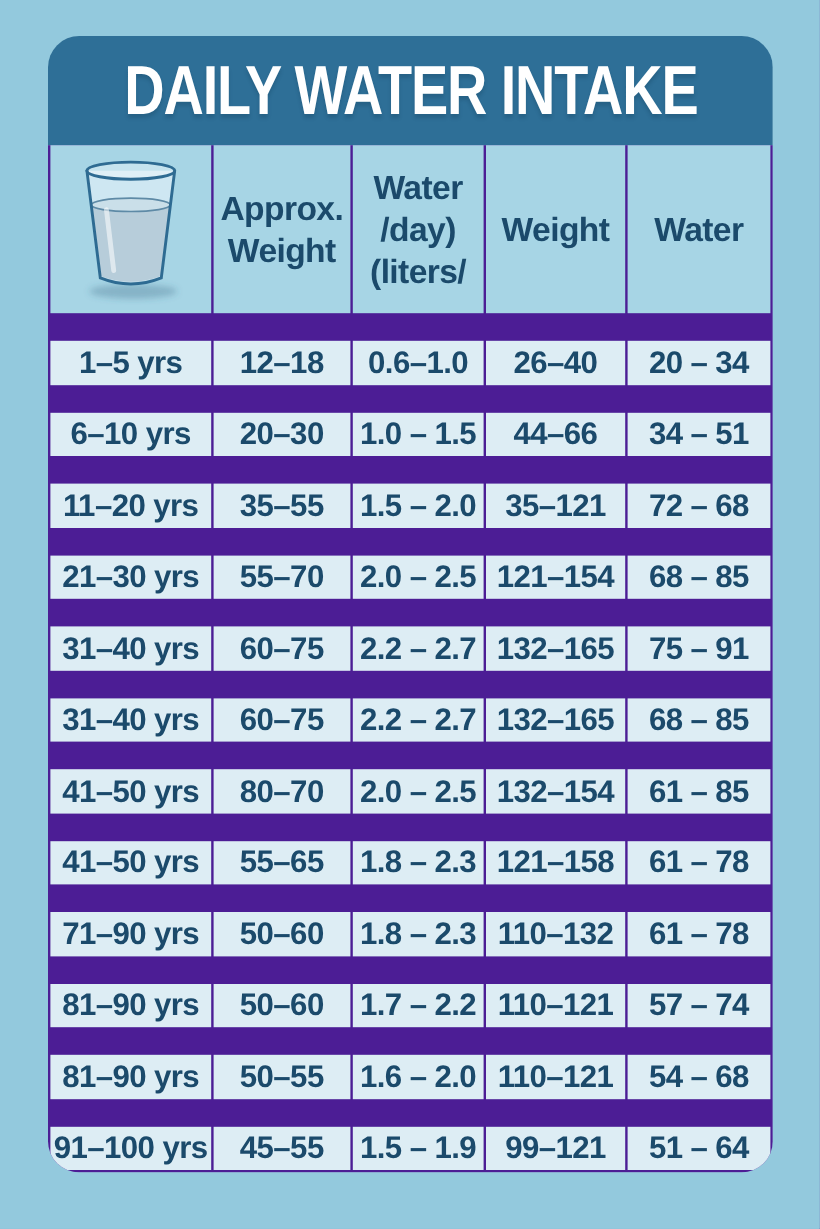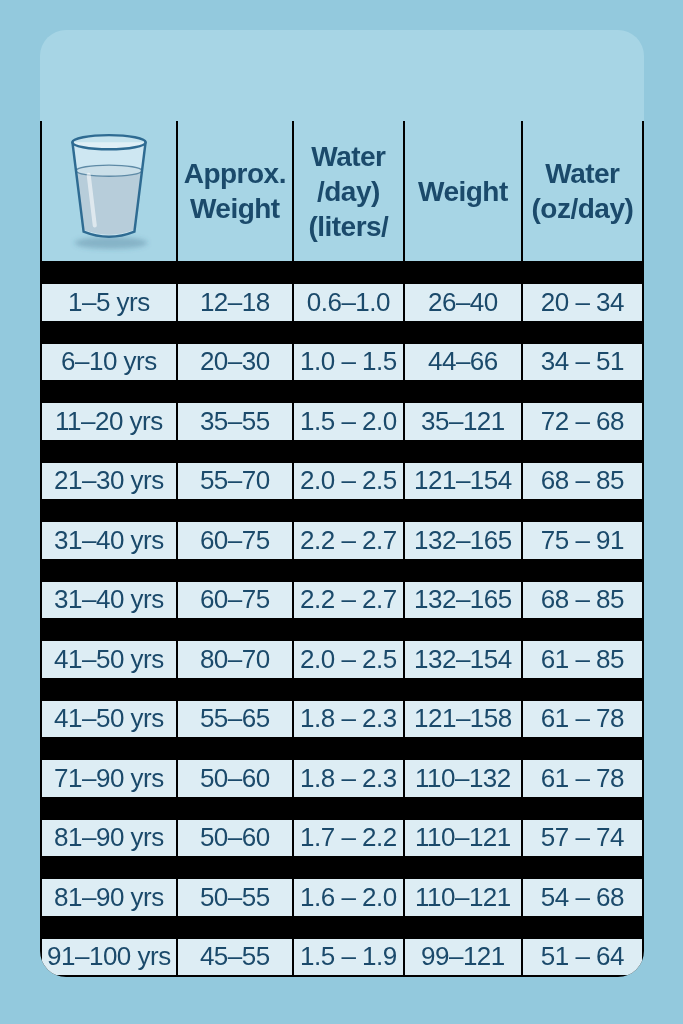--- a/index.html
+++ b/index.html
@@ -49,21 +49,21 @@
     position: absolute;
     top: 91px;
     left: 0;
     right: 0;
     bottom: 0;
     display: grid;
     grid-template-columns: 22.3% 19.0% 18.2% 19.3% auto;
     grid-template-rows: 140px repeat(12, 1fr);
     gap: 2px;
     padding: 0 2px 2px 2px;
-    background: #000000;
+    background: #4c1d95;
     box-sizing: border-box;
   }
   .trow { display: contents; }
   .hcell {
     background: #a7d5e5;
     display: flex;
     align-items: center;
     justify-content: center;
     text-align: center;
     color: #1b4a6b;
@@ -73,34 +73,37 @@
     letter-spacing: -0.5px;
   }
   .hcell .hlines span { display: block; }
   .cell {
     background: #ddedf4;
     display: flex;
     align-items: center;
     justify-content: center;
     color: #1b4a6b;
     font-size: 26px;
-    font-weight: 400;
+    font-weight: 700;
     letter-spacing: -0.5px;
     white-space: nowrap;
     margin-top: 21px;
   }
   .glass-cell { background: #a7d5e5; }
   .glass-cell svg { width: 104px; height: 126px; }
 </style>
 </head>
 <body>
 
 <div class="page">
   <div class="card">
 
+    <div class="title-band">
+      <h1>DAILY WATER INTAKE</h1>
+    </div>
 
     <div class="grid">
 
       <div class="trow">
         <div class="hcell glass-cell">
           <svg viewBox="0 0 100 124" aria-hidden="true">
             <defs>
               <filter id="blurShadow" x="-50%" y="-50%" width="200%" height="200%">
                 <feGaussianBlur stdDeviation="2.6"></feGaussianBlur>
               </filter>
@@ -128,21 +131,20 @@
           </div>
         </div>
         <div class="hcell">
           <div class="hlines">
             <span>Weight</span>
           </div>
         </div>
         <div class="hcell">
           <div class="hlines">
             <span>Water</span>
-            <span>(oz/day)</span>
           </div>
         </div>
       </div>
 
       <div class="trow">
         <div class="cell">1–5 yrs</div>
         <div class="cell">12–18</div>
         <div class="cell">0.6–1.0</div>
         <div class="cell">26–40</div>
         <div class="cell">20 – 34</div>

